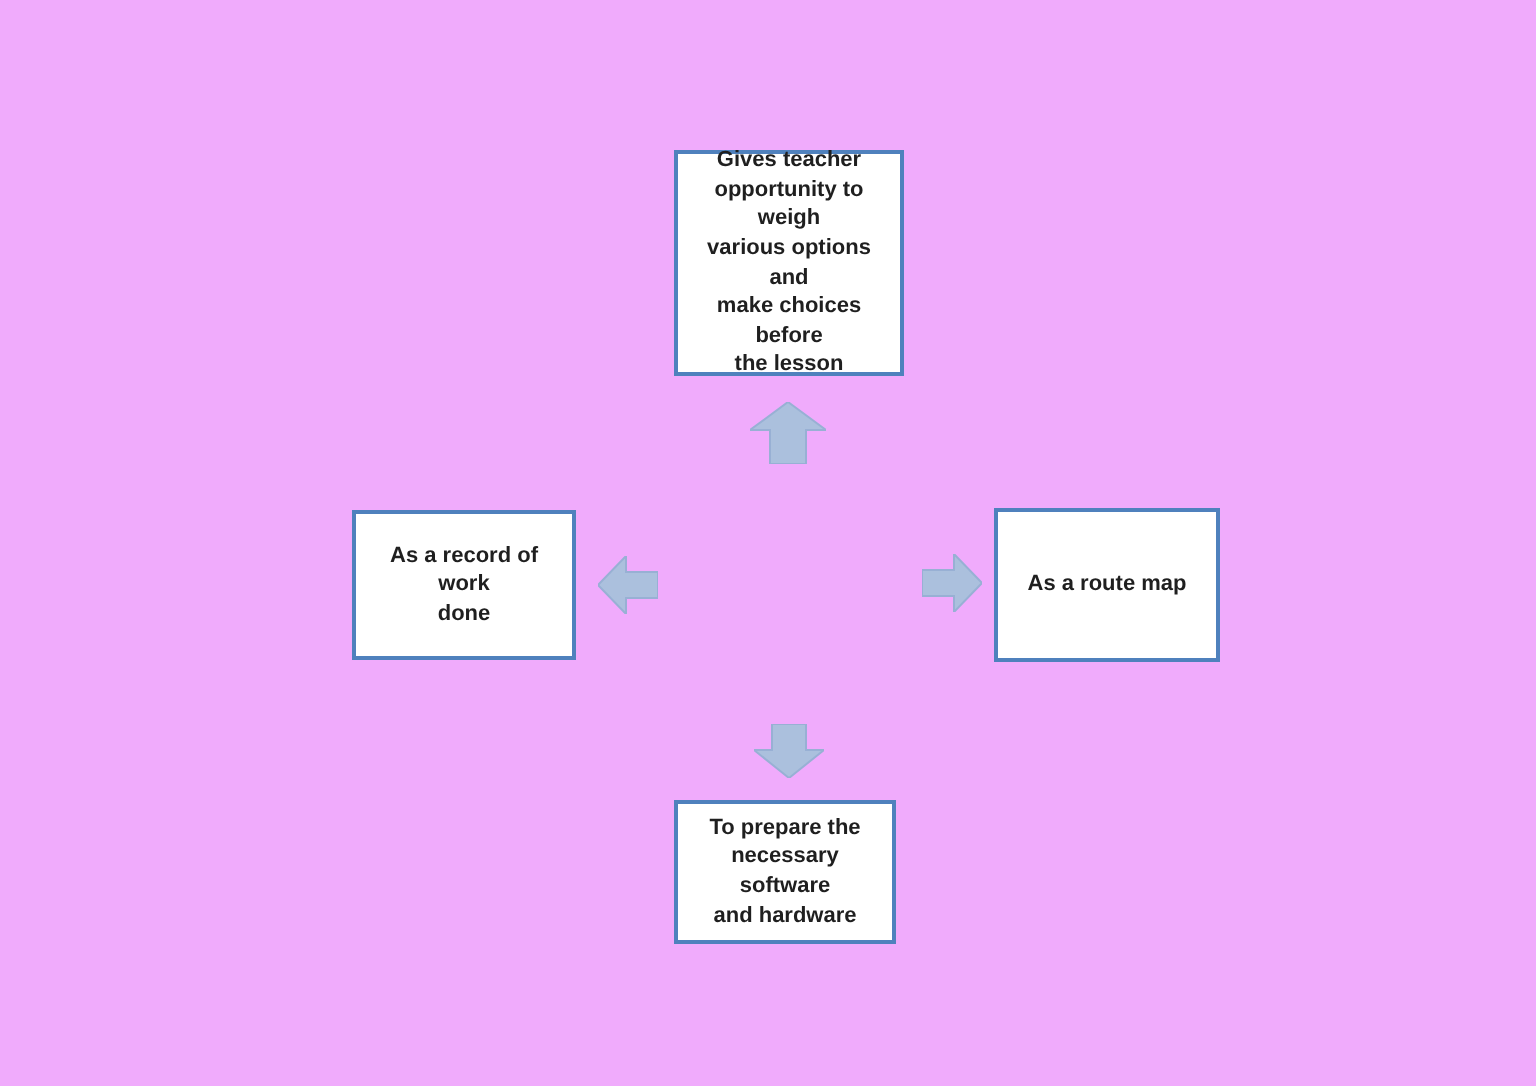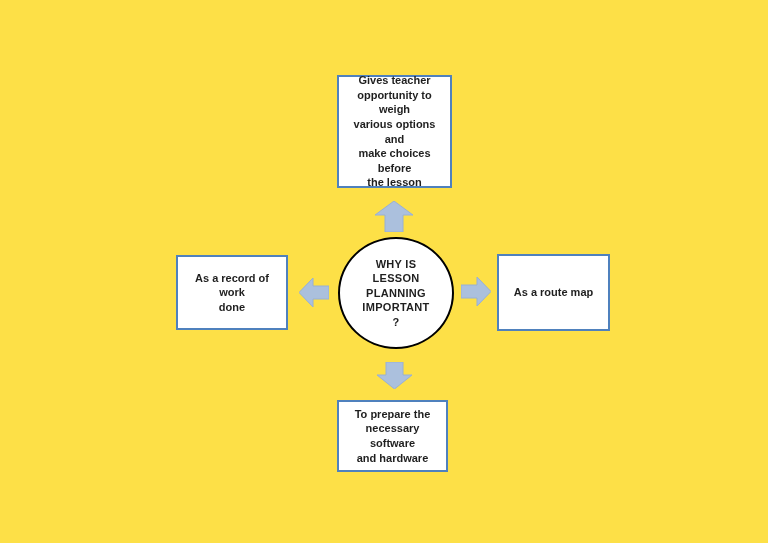--- a/index.html
+++ b/index.html
@@ -4,21 +4,21 @@
 <style>
   html, body {
     margin: 0;
     padding: 0;
     background: #ffffff;
   }
   #canvas {
     position: relative;
     width: 768px;
     height: 543px;
-    background: #fde047;
+    background: #f0abfc;
     font-family: "Liberation Sans", sans-serif;
     overflow: hidden;
   }
   .node-box {
     position: absolute;
     background: #ffffff;
     border: 2px solid #4f81bd;
     display: flex;
     align-items: center;
     justify-content: center;
@@ -86,27 +86,20 @@
     <div class="label">As a record of work
 done</div>
   </div>
 
   <div class="node-box box-bottom">
     <div class="label">To prepare the
 necessary software
 and hardware</div>
   </div>
 
-  <div class="center-circle">
-    <div class="label">WHY IS
-LESSON
-PLANNING
-IMPORTANT
-?</div>
-  </div>
 
   <svg class="arrow arrow-up" viewBox="0 0 38 31" aria-hidden="true">
     <polygon points="19,0 38,14 28,14 28,31 10,31 10,14 0,14"></polygon>
   </svg>
 
   <svg class="arrow arrow-left" viewBox="0 0 30 29" aria-hidden="true">
     <polygon points="0,14.5 14,0 14,8 30,8 30,21 14,21 14,29"></polygon>
   </svg>
 
   <svg class="arrow arrow-right" viewBox="0 0 30 29" aria-hidden="true">

